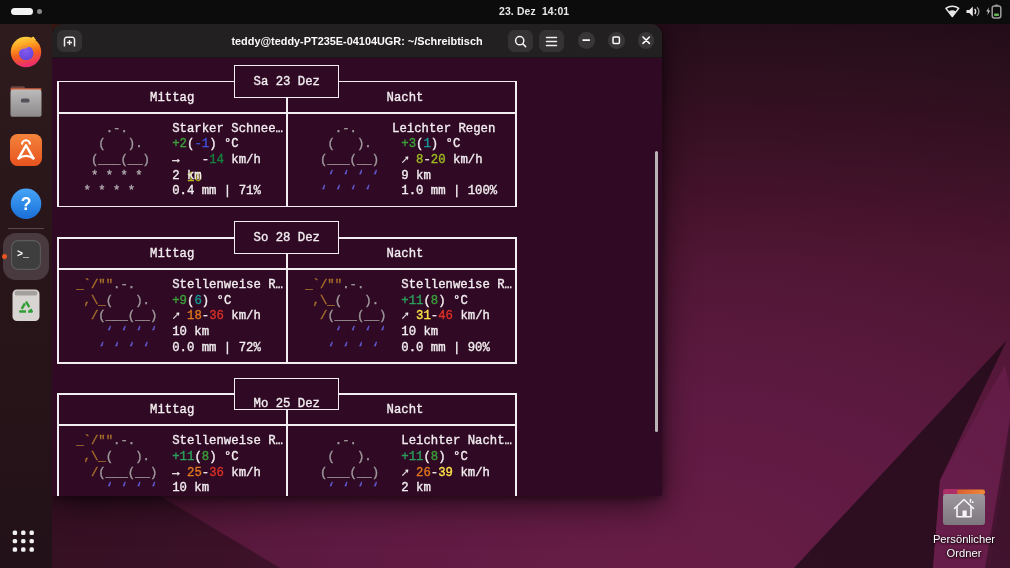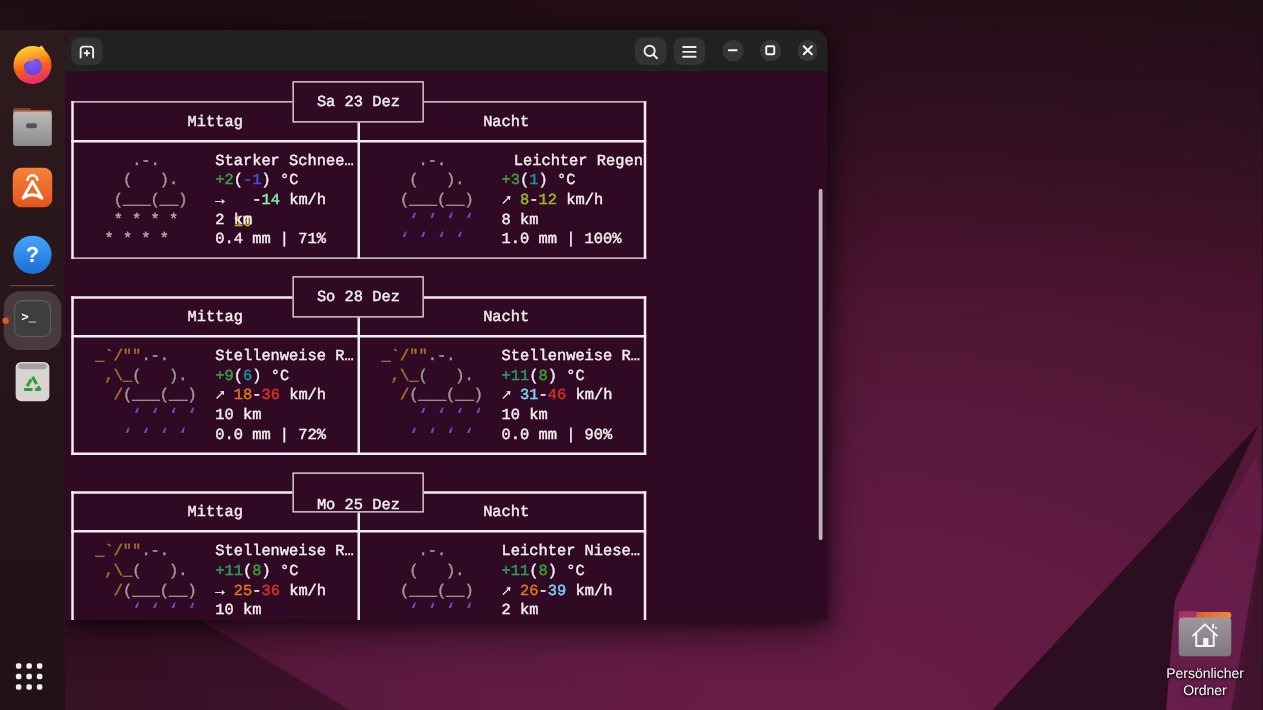--- a/index.html
+++ b/index.html
@@ -22,22 +22,22 @@
 .tbtn{position:absolute;top:5.6px;height:22.8px;border-radius:6.5px;background:#353233}
 .cbtn{position:absolute;top:32.4px;width:16.4px;height:16.4px;border-radius:50%;background:#393637}
 
 #term{position:absolute;left:0;top:33.5px;width:610px;height:438.5px;background:#300a24}
 #tx{position:absolute;left:-52px;top:-57.5px;width:1006px;height:568px;font-family:"Liberation Mono",monospace;font-size:12.31px;line-height:15.63px;-webkit-text-stroke:0.35px}
 #tx i{position:absolute;font-style:normal;white-space:pre;color:#f2edf0}
 #tx u{position:absolute;text-decoration:none;background:#f2edf0}
 #tx .dbox{position:absolute;background:#300a24;border:1.5px solid #f2edf0}
 #tx s{display:inline-block;text-decoration:none;transform:translate(0.5px,-1.2px) rotate(-45deg) scale(1.08)}
 #tx .g{color:#3aa03a}#tx .g2{color:#2aa05c}#tx .bl{color:#3d53dd}#tx .cy{color:#12999b}
-#tx .y1{color:#b3b114}#tx .y2{color:#86efac}#tx .yg{color:#9ebc20}
-#tx .or{color:#e0761e}#tx .rd{color:#d93026}#tx .ro{color:#7dd3fc}
+#tx .y1{color:#b3b114}#tx .y2{color:#15803d}#tx .yg{color:#9ebc20}
+#tx .or{color:#e0761e}#tx .rd{color:#d93026}#tx .ro{color:#fde047}
 #tx .su{color:#a9702b}#tx .cl{color:#a09a9d}#tx .dr{color:#625bd6}#tx .sn{color:#b2abaf}
 #sbar{position:absolute;left:602.8px;top:93.5px;width:3.6px;height:281px;border-radius:2px;background:#b9b5b7}
 
 #homelbl{position:absolute;left:904px;top:531.5px;width:120px;text-align:center;font-size:11.2px;line-height:14px;color:#fdfdfd;text-shadow:0 1px 2px rgba(0,0,0,.95),0 0 3px rgba(0,0,0,.7);z-index:5}
 </style></head><body>
 <div id="stage">
 <svg id="wall" width="1010" height="568" viewBox="0 0 1010 568">
 <defs>
 <radialGradient id="wg" cx="0.66" cy="1.02" r="1.1">
 <stop offset="0" stop-color="#681d46"></stop>
@@ -55,20 +55,36 @@
 <polygon points="0,400 280,568 0,568" fill="#150a0f" opacity="0.42"></polygon>
 <polygon points="1007,340 794,568 933,568 940,480" fill="#190a13" opacity="0.72"></polygon>
 <polygon points="1005,365 940,480 933,568 990,568 1010,430 1010,390" fill="#6e2050" opacity="0.55"></polygon>
 <polygon points="1010,420 985,568 1010,568" fill="#240c1a" opacity="0.5"></polygon>
 <rect width="1010" height="260" fill="url(#tops)"></rect>
 <linearGradient id="tops" x1="0" y1="0" x2="0" y2="1">
 <stop offset="0" stop-color="#0a0509" stop-opacity="0.36"></stop>
         <stop offset="1" stop-color="#0a0509" stop-opacity="0"></stop>
 </linearGradient>
 </svg>
+<div id="topbar">
+<div id="pill"></div>
+      <div id="wdot"></div>
+<div id="clock">23. Dez  14:01</div>
+<svg width="70" height="24" style="position:absolute;left:940px;top:0">
+<path d="M12.3,16.5 L5.9,8.4 A10.4,10.4 0 0 1 18.7,8.4 Z" fill="none" stroke="#e9e7e7" stroke-width="1.5" stroke-linejoin="round"></path>
+<path d="M12.3,16.5 L8.6,11.8 A6,6 0 0 1 16,11.8 Z" fill="#e9e7e7"></path>
+<polygon points="26.5,9.9 29.3,9.9 32.8,6.4 32.8,16.6 29.3,13.1 26.5,13.1" fill="#e9e7e7"></polygon>
+<path d="M34.6,9 A3.4,3.4 0 0 1 34.6,14" fill="none" stroke="#e9e7e7" stroke-width="1.4"></path>
+<path d="M37,7.2 A5.8,5.8 0 0 1 37,15.8" fill="none" stroke="#9a9898" stroke-width="1.3"></path>
+<polygon points="48.9,7.2 46.3,11.4 48.2,11.4 47.2,15.2 50.3,10.6 48.3,10.6" fill="#cfcdcd"></polygon>
+<rect x="54.6" y="4.4" width="3.8" height="2" rx="1" fill="#8d8b8b"></rect>
+<rect x="52.2" y="5.9" width="8.6" height="12" rx="2.2" fill="none" stroke="#9f9d9d" stroke-width="1.5"></rect>
+<rect x="54" y="13.4" width="5" height="2.6" rx="0.8" fill="#67b356"></rect>
+</svg>
+</div>
 <div id="dock">
 <svg class="dicon" style="top:12.4px" width="32" height="33" viewBox="0 0 32 33">
 <defs>
           <linearGradient id="fxo" x1="0" y1="0" x2="0.25" y2="1">
             <stop offset="0" stop-color="#ffe04a"></stop>
             <stop offset="0.35" stop-color="#ffa424"></stop>
             <stop offset="0.65" stop-color="#f4611a"></stop>
             <stop offset="1" stop-color="#ed2f6b"></stop>
           </linearGradient>
 <radialGradient id="fxp" cx="0.45" cy="0.3" r="0.95">
@@ -139,20 +155,21 @@
           <rect x="9.1" y="8.9" width="4.4" height="4.4" rx="1.5"></rect>
           <rect x="17.5" y="8.9" width="4.4" height="4.4" rx="1.5"></rect>
 <rect x="0.7" y="17.3" width="4.4" height="4.4" rx="1.5"></rect>
           <rect x="9.1" y="17.3" width="4.4" height="4.4" rx="1.5"></rect>
           <rect x="17.5" y="17.3" width="4.4" height="4.4" rx="1.5"></rect>
 </g>
 </svg>
 </div>
 <div id="win">
 <div id="tbar"></div>
+<div id="title">teddy@teddy-PT235E-04104UGR: ~/Schreibtisch</div>
 <div class="tbtn" style="left:5px;width:25px"></div>
 <svg style="position:absolute;left:5px;top:5.6px" width="25" height="23" viewBox="0 0 25 23">
 <path d="M7.5,16.5 v-7 a2.2,2.2 0 0 1 2.2,-2.2 h5.6 a2.2,2.2 0 0 1 2.2,2.2 v7" fill="none" stroke="#f0eeee" stroke-width="1.5"></path>
 <path d="M12.5,10 v5 M10,12.5 h5" stroke="#f0eeee" stroke-width="1.4"></path>
 </svg>
 <div class="tbtn" style="left:456.3px;width:24.9px"></div>
 <svg style="position:absolute;left:456.3px;top:5.6px" width="24.9" height="23" viewBox="0 0 24.9 23">
 <circle cx="11.7" cy="10.7" r="4.1" fill="none" stroke="#f0eeee" stroke-width="1.5"></circle>
 <path d="M14.8,13.8 L17.6,16.6" stroke="#f0eeee" stroke-width="1.6" stroke-linecap="round"></path>
 </svg>
@@ -217,32 +234,32 @@
 <i style="left:201.78px;top:153.08px">-</i>
 <i style="left:209.17px;top:153.08px" class="y2">14</i>
 <i style="left:231.34px;top:153.08px">km/h</i>
 <i style="left:172.22px;top:168.71px">2 km</i>
 <i style="left:172.22px;top:184.34px">0.4 mm | 71%</i>
 <i style="left:334.78px;top:121.82px" class="cl">.-.</i>
 <i style="left:327.39px;top:137.45px" class="cl">(   ).</i>
 <i style="left:320.0px;top:153.08px" class="cl">(___(__)</i>
 <i style="left:327.39px;top:168.71px" class="dr">‘ ‘ ‘ ‘</i>
 <i style="left:320.0px;top:184.34px" class="dr">‘ ‘ ‘ ‘</i>
-<i style="left:411px;top:121.82px">Leichter Regen</i>
+<i style="left:392px;top:121.82px">Leichter Regen</i>
 <i style="left:401.28px;top:137.45px" class="g">+3</i>
 <i style="left:416.06px;top:137.45px">(</i>
 <i style="left:423.45px;top:137.45px" class="cy">1</i>
 <i style="left:430.84px;top:137.45px">)</i>
 <i style="left:445.62px;top:137.45px">°C</i>
 <i style="left:401.28px;top:153.08px"><s>→</s></i>
 <i style="left:416.06px;top:153.08px" class="yg">8</i>
 <i style="left:423.45px;top:153.08px">-</i>
-<i style="left:430.84px;top:153.08px" class="yg">12</i>
+<i style="left:430.84px;top:153.08px" class="yg">20</i>
 <i style="left:453.01px;top:153.08px">km/h</i>
-<i style="left:401.28px;top:168.71px">8 km</i>
+<i style="left:401.28px;top:168.71px">9 km</i>
 <i style="left:401.28px;top:184.34px">1.0 mm | 100%</i>
 <i style="left:253.5px;top:231.23px">So 28 Dez</i>
 <i style="left:150.06px;top:246.86px">Mittag</i>
 <i style="left:386.5px;top:246.86px">Nacht</i>
 <i style="left:76.17px;top:278.12px" class="su">_`/""</i>
 <i style="left:113.11px;top:278.12px" class="cl">.-.</i>
 <i style="left:83.56px;top:293.75px" class="su">,\_</i>
 <i style="left:105.72px;top:293.75px" class="cl">(   ).</i>
 <i style="left:90.94px;top:309.38px" class="su">/</i>
 <i style="left:98.33px;top:309.38px" class="cl">(___(__)</i>
@@ -301,21 +318,21 @@
 <i style="left:172.22px;top:465.68px">→</i>
 <i style="left:187.0px;top:465.68px" class="or">25</i>
 <i style="left:201.78px;top:465.68px">-</i>
 <i style="left:209.17px;top:465.68px" class="rd">36</i>
 <i style="left:231.34px;top:465.68px">km/h</i>
 <i style="left:172.22px;top:481.31px">10 km</i>
 <i style="left:334.78px;top:434.42px" class="cl">.-.</i>
 <i style="left:327.39px;top:450.05px" class="cl">(   ).</i>
 <i style="left:320.0px;top:465.68px" class="cl">(___(__)</i>
 <i style="left:327.39px;top:481.31px" class="dr">‘ ‘ ‘ ‘</i>
-<i style="left:401.28px;top:434.42px">Leichter Niese…</i>
+<i style="left:401.28px;top:434.42px">Leichter Nacht…</i>
 <i style="left:401.28px;top:450.05px" class="g2">+11</i>
 <i style="left:423.45px;top:450.05px">(</i>
 <i style="left:430.84px;top:450.05px" class="g">8</i>
 <i style="left:438.23px;top:450.05px">)</i>
 <i style="left:453.01px;top:450.05px">°C</i>
 <i style="left:401.28px;top:465.68px"><s>→</s></i>
 <i style="left:416.06px;top:465.68px" class="or">26</i>
 <i style="left:430.84px;top:465.68px">-</i>
 <i style="left:438.23px;top:465.68px" class="ro">39</i>
 <i style="left:460.4px;top:465.68px">km/h</i>

